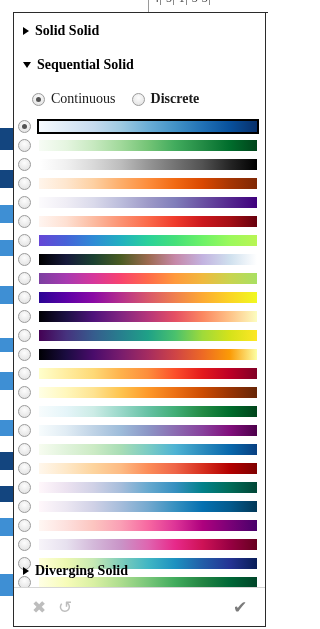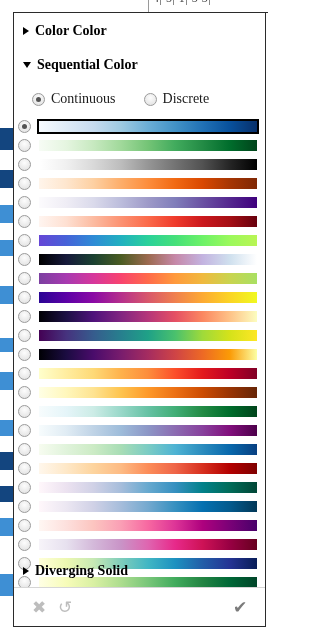--- a/index.html
+++ b/index.html
@@ -61,25 +61,25 @@
     border-left:4px solid transparent;
     border-right:4px solid transparent;
   }
 
   #hdr-solid{position:absolute;top:10px;left:0;}
   #hdr-seq{position:absolute;top:44px;left:0;}
 
   
   #mode-row{
     position:absolute;top:78px;left:18px;
-    display:flex;align-items:center;gap:20px;
+    display:flex;align-items:center;gap:8px;
     font-size:14px;color:#1a1a1a;
   }
   #mode-row .opt{display:flex;align-items:center;gap:6px;}
-  #mode-row .opt + .opt{margin-left:8px;}
+  #mode-row .opt + .opt{margin-left:8px;font-weight:bold;}
   .radio{
     width:13px;height:13px;border-radius:50%;
     border:1px solid #9b9b9b;
     background:radial-gradient(circle at 50% 35%,#fdfdfd 0%,#e6e6e6 75%,#dcdcdc 100%);
     box-sizing:border-box;position:relative;flex:none;
   }
   .radio.on::after{
     content:"";position:absolute;left:3px;top:3px;
     width:5px;height:5px;border-radius:50%;background:#545454;
   }
@@ -144,26 +144,26 @@
     <span>4| 5| 1| 5 3|</span>
   </div>
 </div>
 
 <div id="panel">
 
   <div id="panel-body">
 
     <div class="section-header" id="hdr-solid">
       <span class="tri collapsed"></span>
-      <span>Color Color</span>
+      <span>Solid Solid</span>
     </div>
 
     <div class="section-header" id="hdr-seq">
       <span class="tri expanded"></span>
-      <span>Sequential Color</span>
+      <span>Sequential Solid</span>
     </div>
 
     <div id="mode-row">
       <div class="opt">
         <span class="radio on"></span>
         <span>Continuous</span>
       </div>
       <div class="opt">
         <span class="radio"></span>
         <span>Discrete</span>

